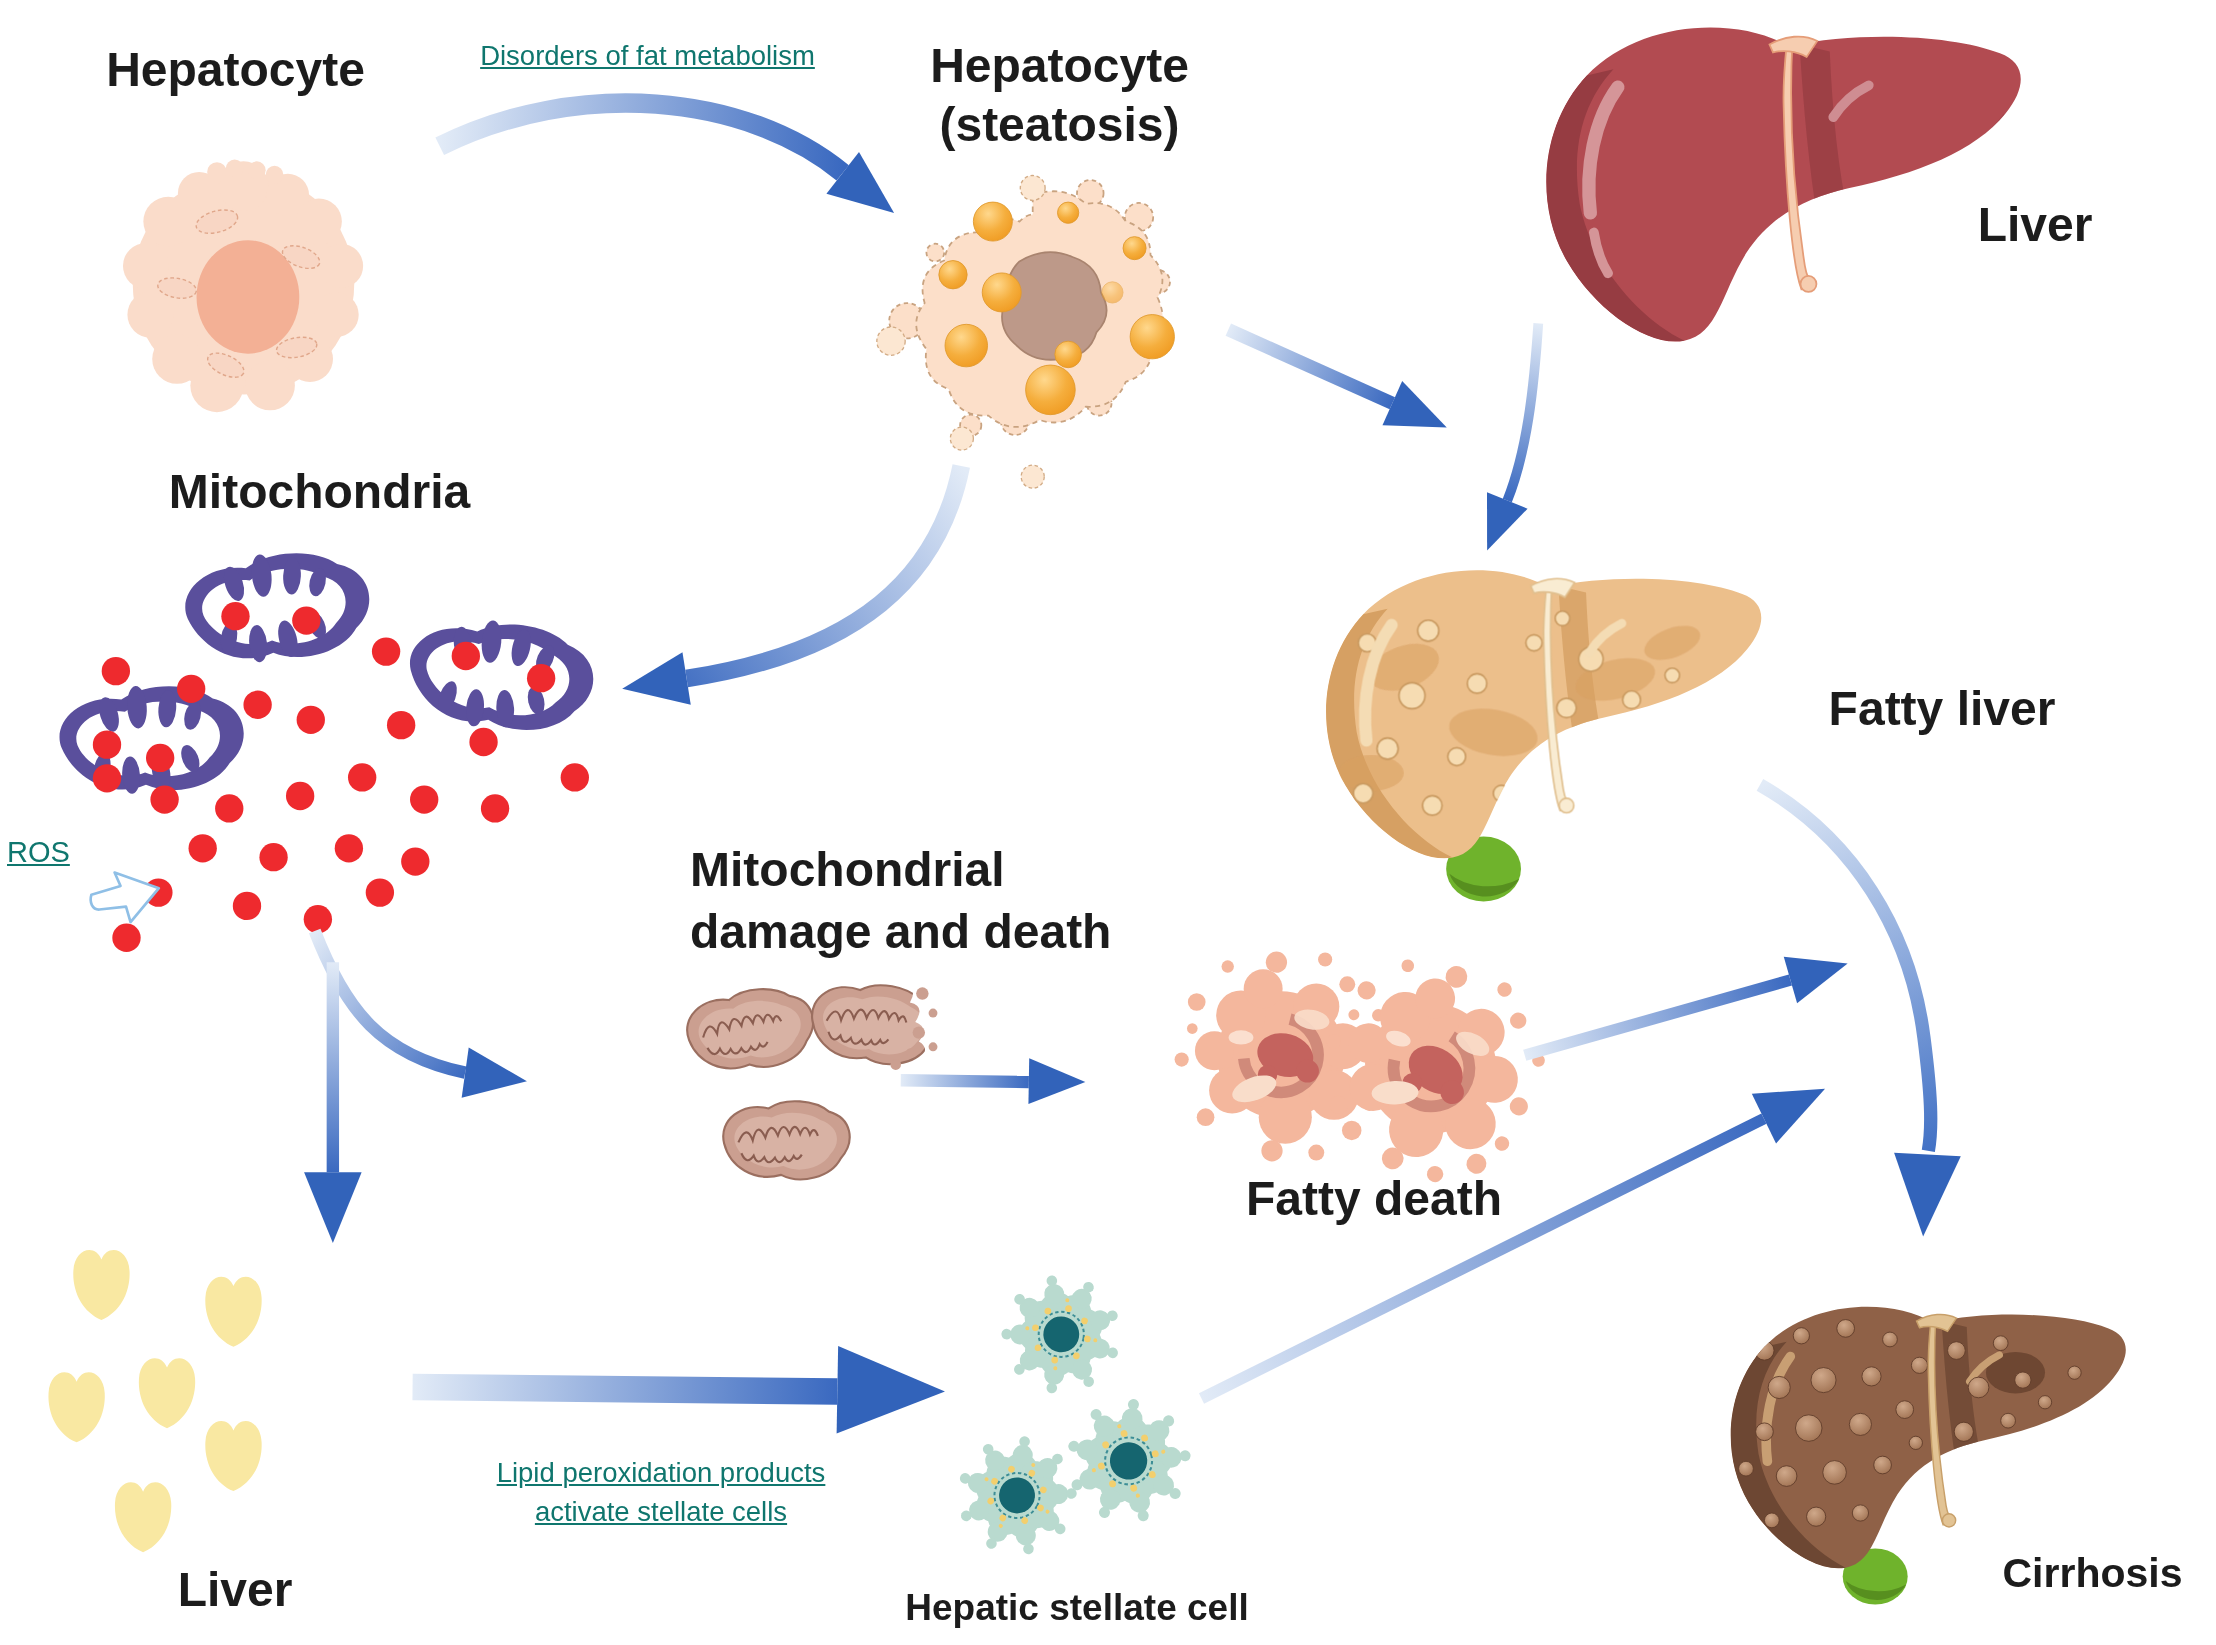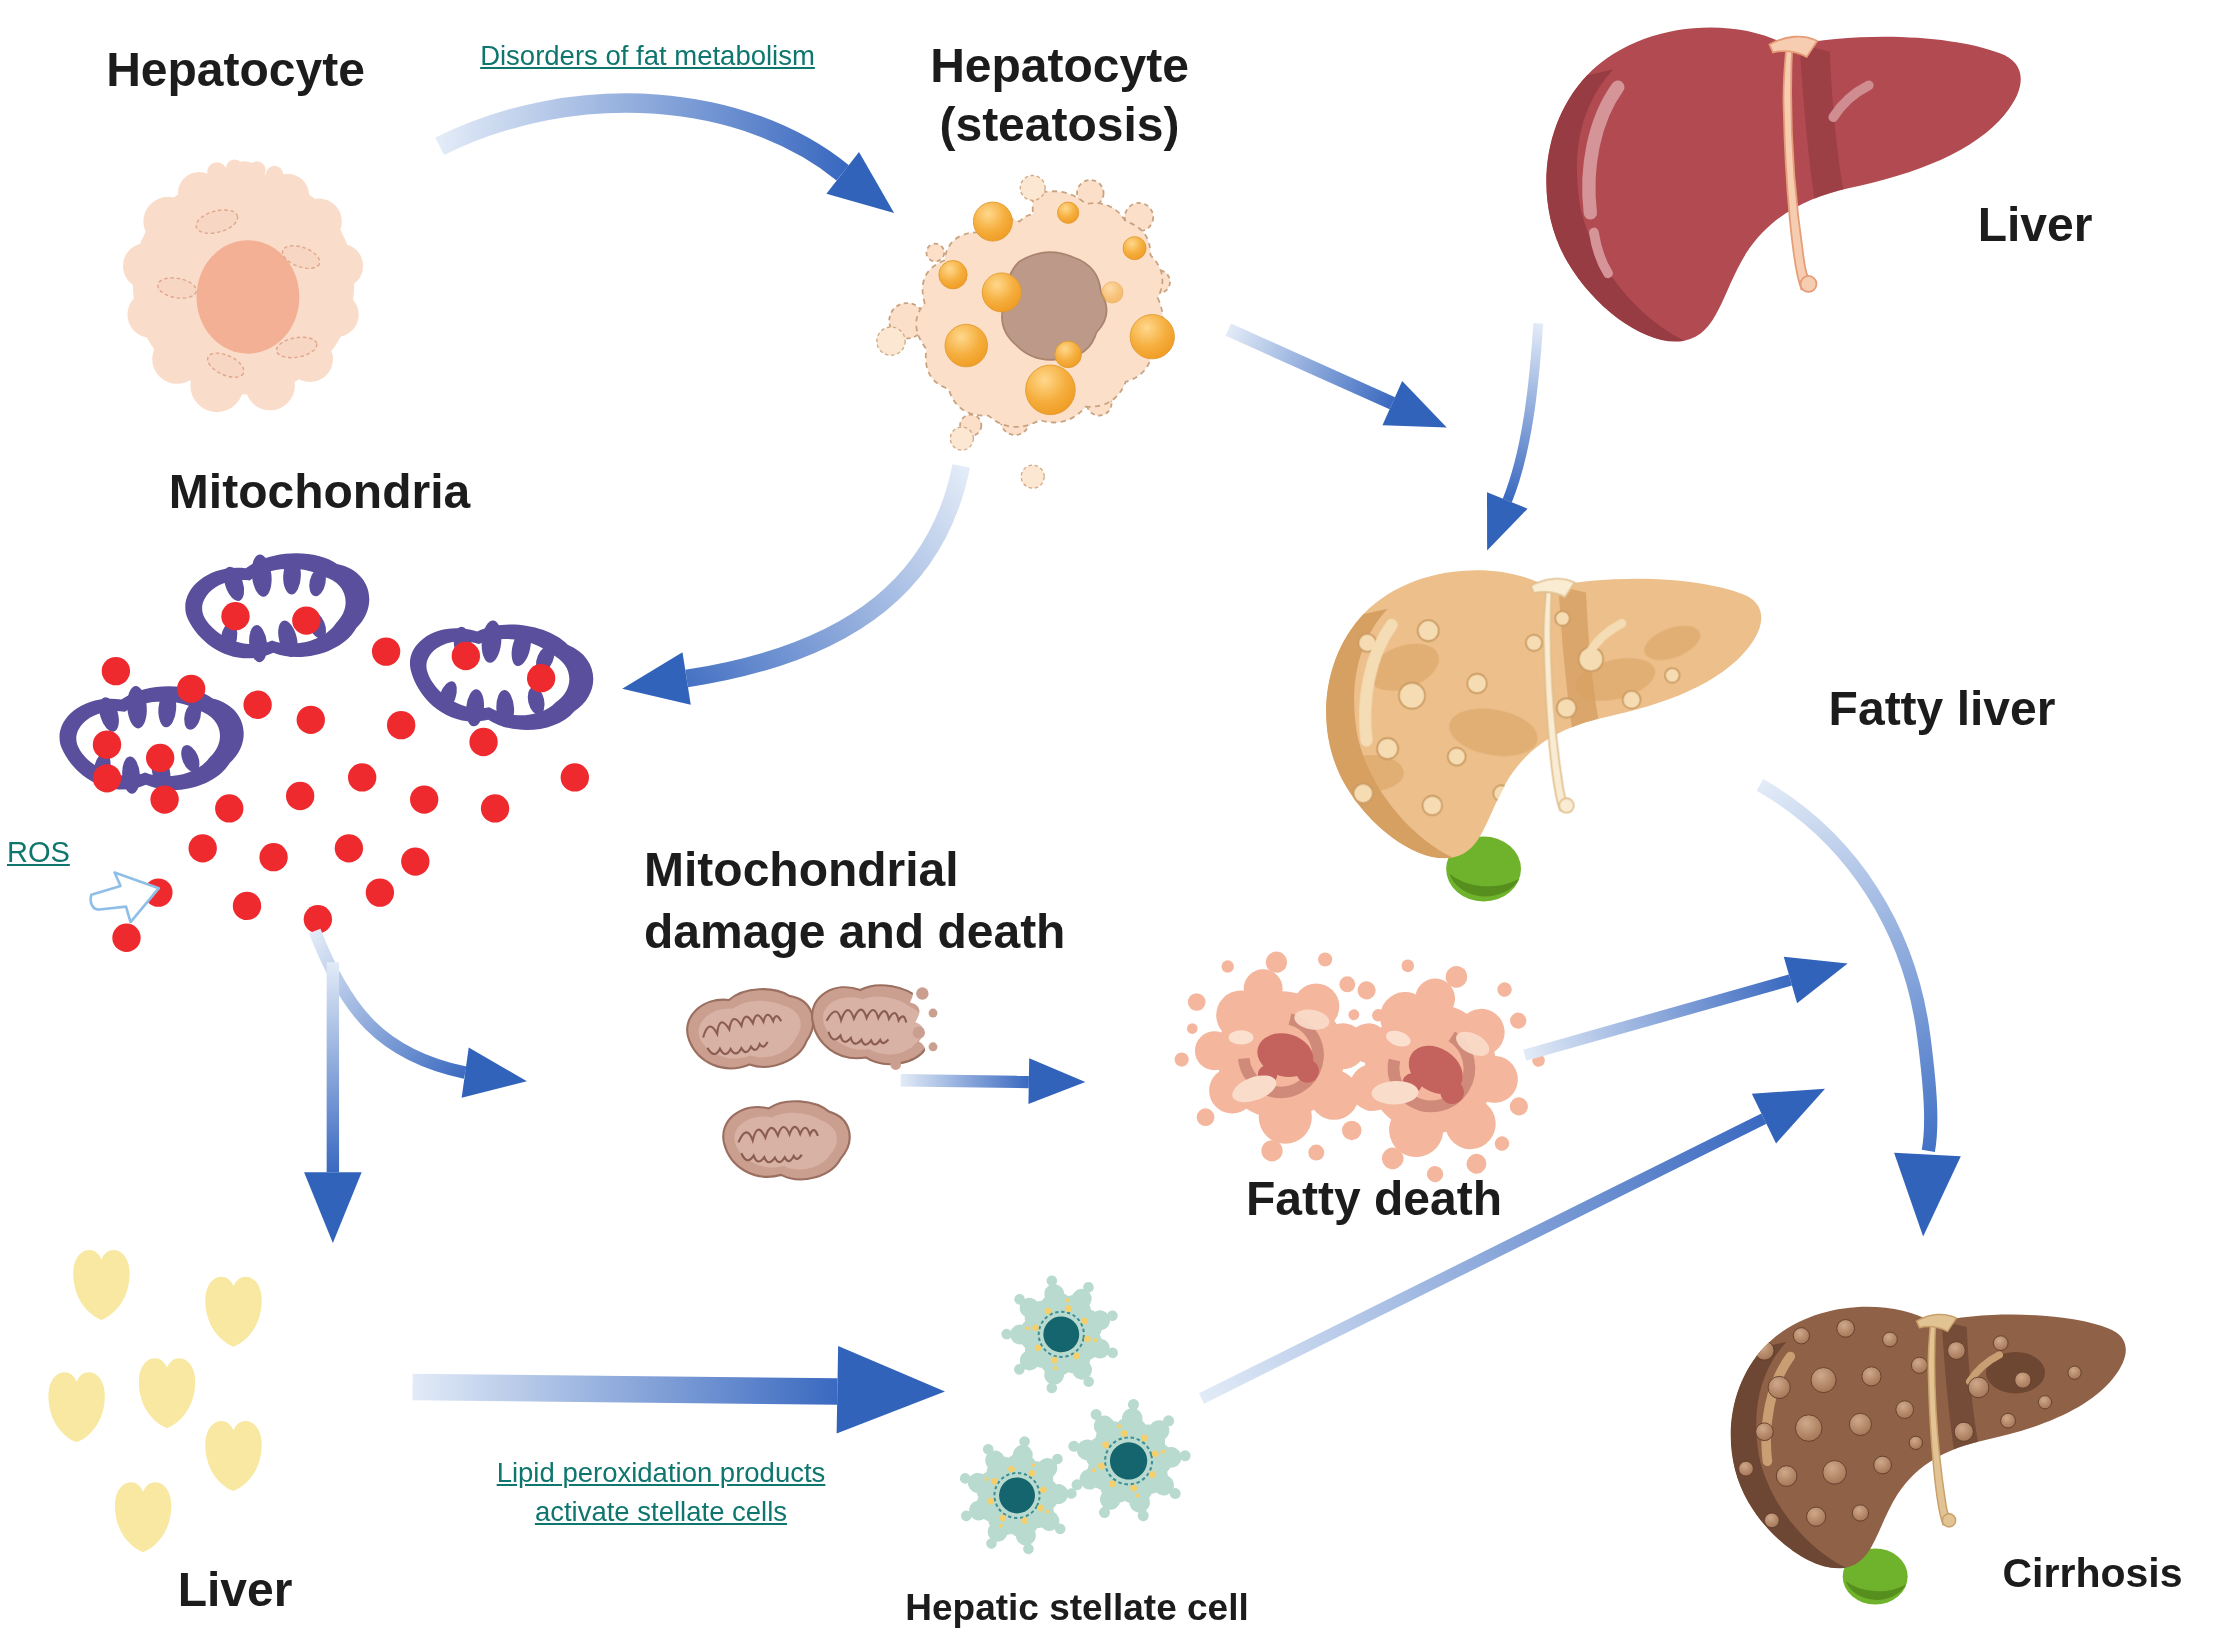--- a/index.html
+++ b/index.html
@@ -1,20 +1,20 @@
 <!DOCTYPE html>
 <html style="font-size:14px"><head>
 <meta charset="utf-8">
 <style>
   html,body{margin:0;padding:0;background:#fff;}
   .stage{position:relative;width:2217px;height:1646px;background:#ffffff;overflow:hidden;
          font-family:"Liberation Sans",sans-serif;color:#1c1c1c;}
   .lbl{position:absolute;font-weight:bold;font-size:48px;line-height:1.22;text-align:center;
        color:#1c1c1c;white-space:nowrap;}
-  .lbl.left{text-align:left;}
+  .lbl.left{text-align:left;margin-left:46px;}
   .ann{position:absolute;font-weight:normal;font-size:27.5px;line-height:1.4;text-align:center;
        color:#0f766e;white-space:nowrap;text-decoration:underline;}
   .abs{position:absolute;}
   svg{display:block;overflow:visible;}
 </style>
 </head>
 <body>
 
 <div class="stage">
 

